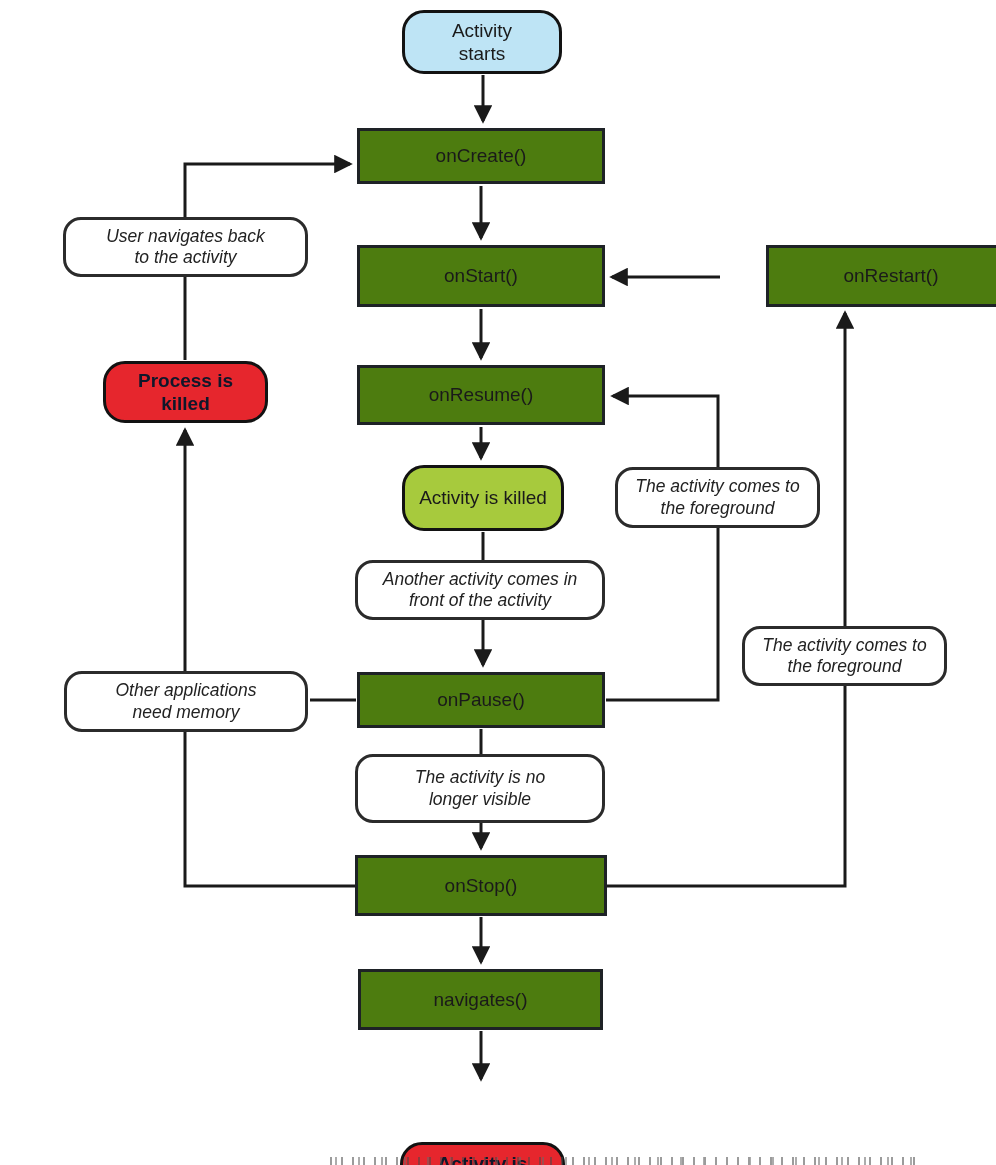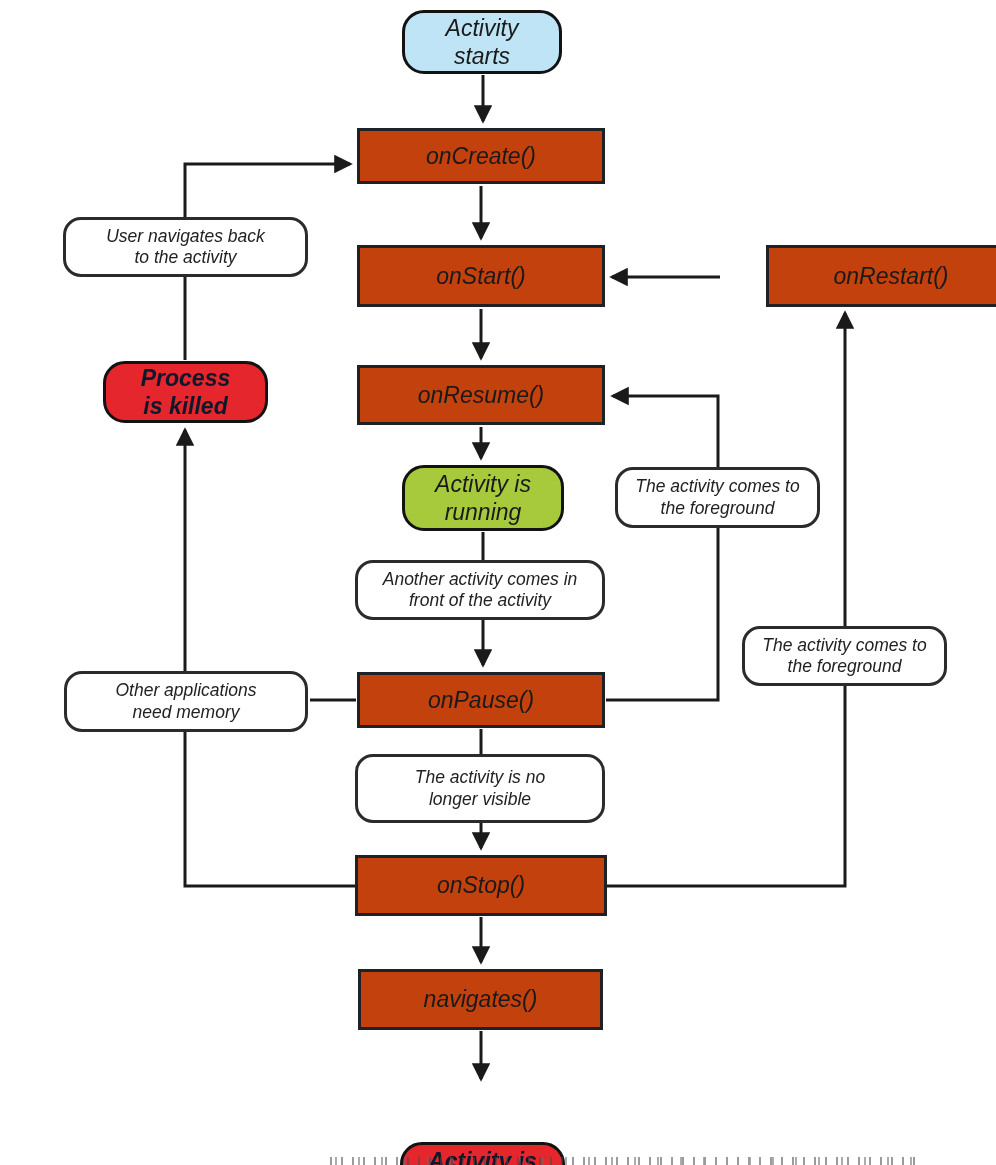--- a/index.html
+++ b/index.html
@@ -8,24 +8,24 @@
     width:996px;height:1165px;
     background:#ffffff;
     font-family:"Liberation Sans","DejaVu Sans",sans-serif;
     overflow:hidden;
   }
   .edges{position:absolute;left:0;top:0;z-index:1;}
   .node{
     position:absolute;z-index:2;
     display:flex;align-items:center;justify-content:center;
     text-align:center;box-sizing:border-box;
-    color:#1a1a1a;font-size:23px;line-height:1.22;font-style:italic;
+    color:#1a1a1a;font-size:19px;line-height:1.22;
   }
   .state{
-    background:#c2410c;
+    background:#4d7c0f;
     border:3px solid #1e2226;
   }
   .terminal{border:3px solid #121212;border-radius:22px;}
   .t-blue{background:#bee4f5;}
   .t-green{background:#a7ca3d;}
   .t-red{background:#e6262d;color:#0f172a;font-weight:bold;}
   .bubble{
     background:#ffffff;
     border:3px solid #2b2b2b;
     border-radius:18px;
@@ -69,21 +69,21 @@
       <path d="M310,700 H356"></path>
       <path d="M185,360 V164 H350" marker-end="url(#arrow)"></path>
     </g>
   </svg>
 
   <div class="node terminal t-blue" style="left:402px;top:10px;width:160px;height:64px;padding:0 22px;">
     <span>Activity starts</span>
   </div>
 
   <div class="node terminal t-green" style="left:402px;top:465px;width:162px;height:66px;padding:0 10px;">
-    <span>Activity is running</span>
+    <span>Activity is killed</span>
   </div>
 
   <div class="node terminal t-red" style="left:103px;top:361px;width:165px;height:62px;padding:0 24px;">
     <span>Process is killed</span>
   </div>
 
   <div class="node terminal t-red" style="left:400px;top:1142px;width:165px;height:66px;padding:0 14px;">
     <span>Activity is shut down</span>
   </div>
 

